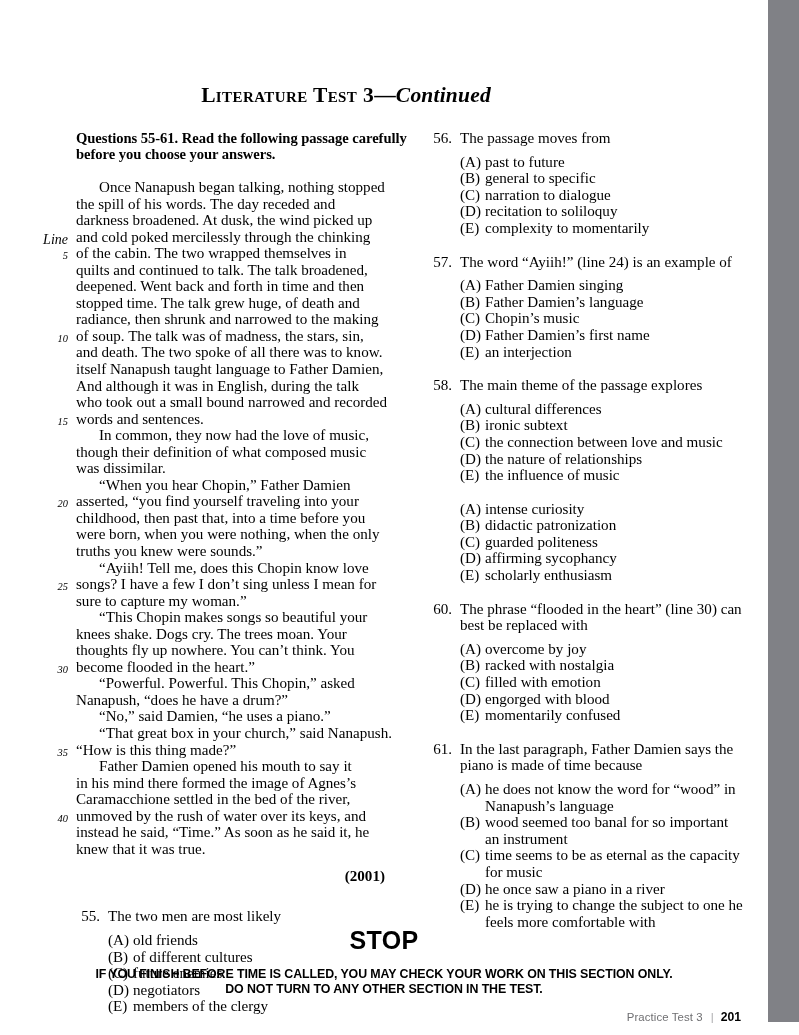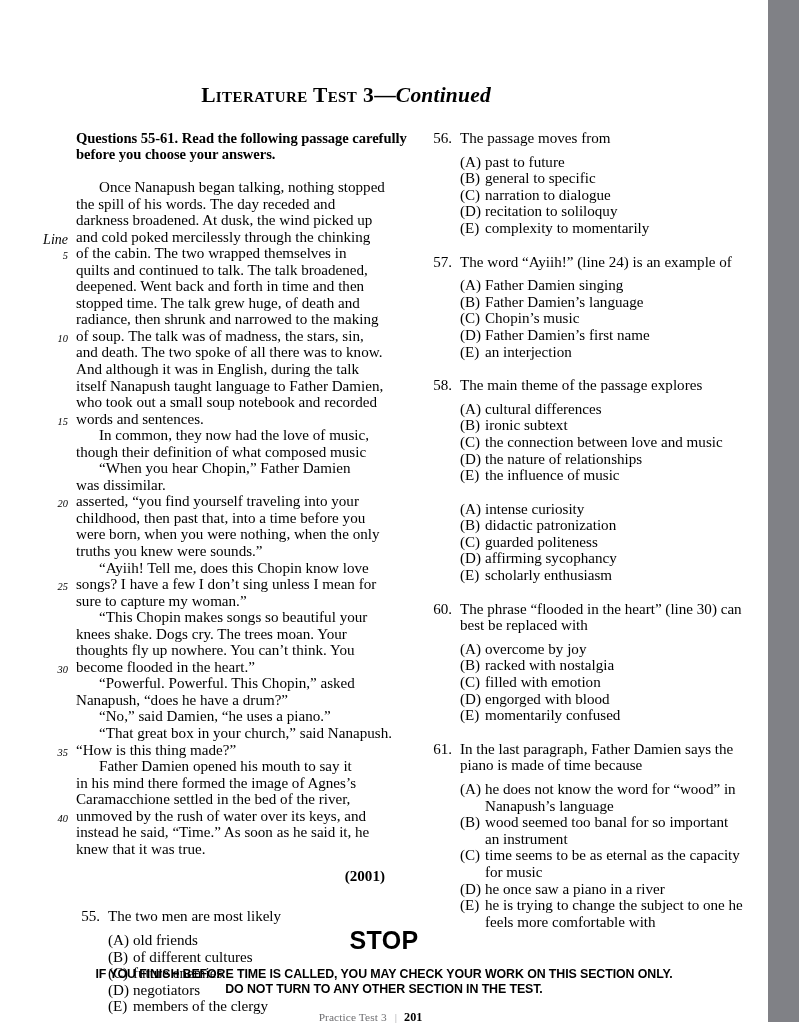--- a/index.html
+++ b/index.html
@@ -170,23 +170,23 @@
     line-height: 15px;
     letter-spacing: -0.1px;
   }
 
   
   .footer {
     position: absolute;
     top: 968px;
     left: 0;
     width: 768px;
-    text-align: center;
+    text-align: right;
     padding-right: 27px;
-    font-family: Liberation Serif, serif;
+    font-family: Liberation Sans, sans-serif;
     font-size: 11.4px;
     color: #6f6f72;
   }
   .footer .f-label { letter-spacing: 0.1px; }
   .footer .f-sep {
     display: inline-block;
     margin: 0 7px 0 8px;
     color: #a8a8ab;
   }
   .footer .f-page {
@@ -217,28 +217,28 @@
           <div class="pline"><span>the spill of his words. The day receded and</span></div>
           <div class="pline"><span>darkness broadened. At dusk, the wind picked up</span></div>
           <div class="pline"><span class="lnum word">Line</span><span>and cold poked mercilessly through the chinking</span></div>
           <div class="pline"><span class="lnum">5</span><span>of the cabin. The two wrapped themselves in</span></div>
           <div class="pline"><span>quilts and continued to talk. The talk broadened,</span></div>
           <div class="pline"><span>deepened. Went back and forth in time and then</span></div>
           <div class="pline"><span>stopped time. The talk grew huge, of death and</span></div>
           <div class="pline"><span>radiance, then shrunk and narrowed to the making</span></div>
           <div class="pline"><span class="lnum">10</span><span>of soup. The talk was of madness, the stars, sin,</span></div>
           <div class="pline"><span>and death. The two spoke of all there was to know.</span></div>
+          <div class="pline"><span>itself Nanapush taught language to Father Damien,</span></div>
           <div class="pline"><span>And although it was in English, during the talk</span></div>
-          <div class="pline"><span>itself Nanapush taught language to Father Damien,</span></div>
-          <div class="pline"><span>who took out a small soup notebook and recorded</span></div>
+          <div class="pline"><span>who took out a small bound narrowed and recorded</span></div>
           <div class="pline"><span class="lnum">15</span><span>words and sentences.</span></div>
           <div class="pline"><span class="indent"></span><span>In common, they now had the love of music,</span></div>
           <div class="pline"><span>though their definition of what composed music</span></div>
+          <div class="pline"><span>was dissimilar.</span></div>
           <div class="pline"><span class="indent"></span><span>“When you hear Chopin,” Father Damien</span></div>
-          <div class="pline"><span>was dissimilar.</span></div>
           <div class="pline"><span class="lnum">20</span><span>asserted, “you find yourself traveling into your</span></div>
           <div class="pline"><span>childhood, then past that, into a time before you</span></div>
           <div class="pline"><span>were born, when you were nothing, when the only</span></div>
           <div class="pline"><span>truths you knew were sounds.”</span></div>
           <div class="pline"><span class="indent"></span><span>“Ayiih! Tell me, does this Chopin know love</span></div>
           <div class="pline"><span class="lnum">25</span><span>songs? I have a few I don’t sing unless I mean for</span></div>
           <div class="pline"><span>sure to capture my woman.”</span></div>
           <div class="pline"><span class="indent"></span><span>“This Chopin makes songs so beautiful your</span></div>
           <div class="pline"><span>knees shake. Dogs cry. The trees moan. Your</span></div>
           <div class="pline"><span>thoughts fly up nowhere. You can’t think. You</span></div>

